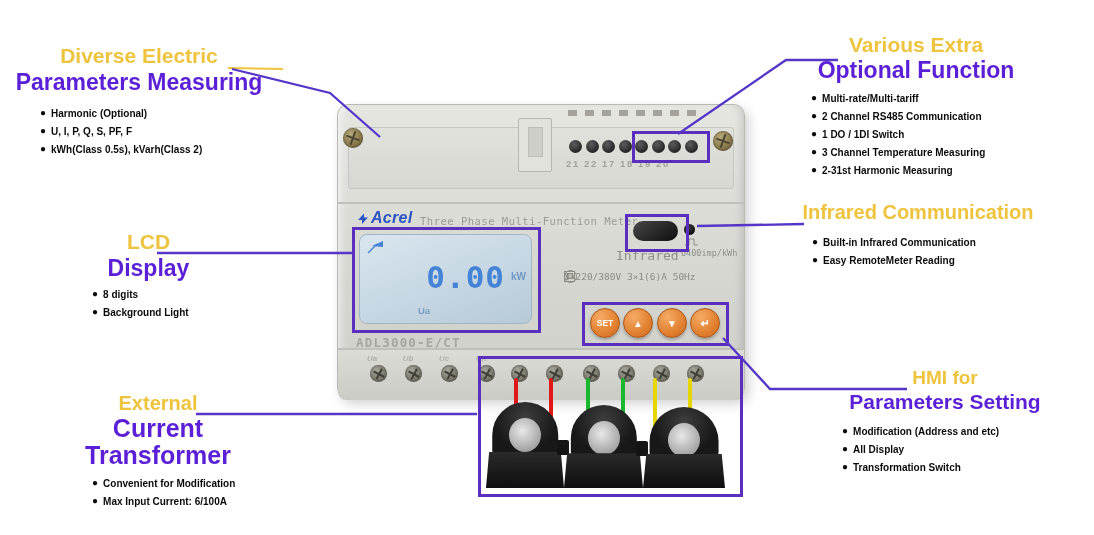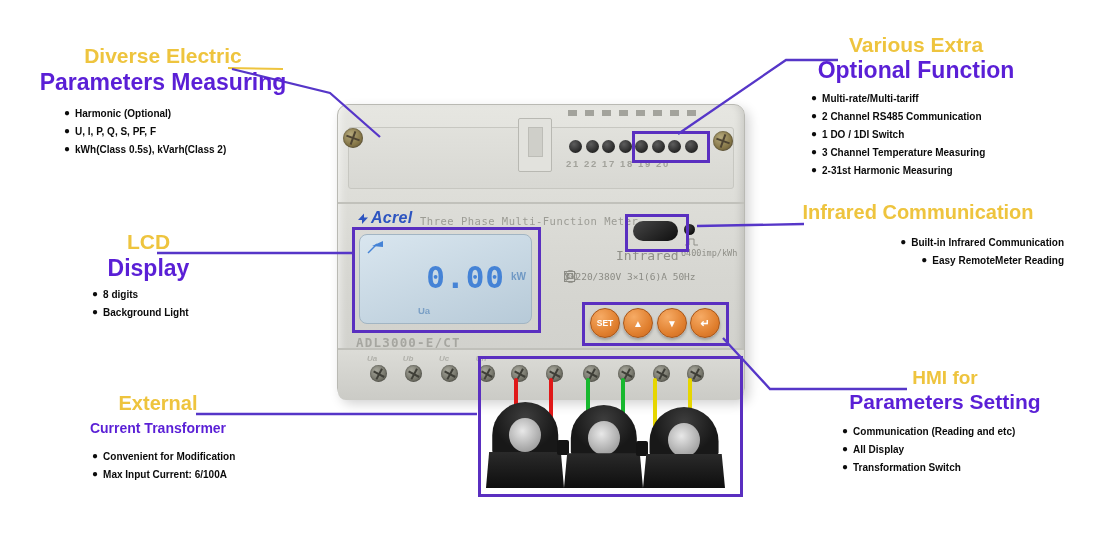--- a/index.html
+++ b/index.html
@@ -5,39 +5,39 @@
   html,body{margin:0;padding:0;background:#fff;}
   #stage{position:relative;width:1094px;height:535px;background:#ffffff;overflow:hidden;
          font-family:"Liberation Sans",sans-serif;}
   
   .ann{position:absolute;text-align:center;z-index:7;}
   .t1{font-weight:bold;color:#eec43e;}
   .t2{font-weight:bold;color:#5a1fd6;}
   .bl{list-style:none;margin:6px 0 0 0;padding:0;text-align:left;}
   .bl li{font-weight:bold;color:#0b0b0b;font-size:10px;line-height:17px;white-space:nowrap;}
   .bl li::before{content:"●";font-size:10px;margin-right:5px;vertical-align:1px;}
-  #ann-diverse{left:28px;top:43px;width:270px;}
+  #ann-diverse{left:4px;top:43px;width:270px;}
   #ann-diverse .t1{font-size:21px;line-height:25px;}
   #ann-diverse .t2{font-size:23px;line-height:28px;}
   #ann-diverse .bl{padding-left:36px;margin-top:8px;}
   #ann-extra{left:785px;top:33px;width:262px;}
   #ann-extra .t1{font-size:21px;line-height:24px;}
   #ann-extra .t2{font-size:23px;line-height:27px;}
   #ann-extra .bl{padding-left:26px;margin-top:5px;}
   #ann-lcd{left:56px;top:229px;width:185px;}
   #ann-lcd .t1{font-size:21px;line-height:25px;}
   #ann-lcd .t2{font-size:23px;line-height:28px;}
   #ann-lcd .bl{padding-left:36px;margin-top:3px;}
   #ann-infrared{left:772px;top:201px;width:292px;}
   #ann-infrared .t1{font-size:20px;line-height:23px;}
   #ann-infrared .t2{font-size:21px;line-height:26px;}
-  #ann-infrared .bl{padding-left:40px;margin-top:9px;text-align:right;}
+  #ann-infrared .bl{padding-left:40px;margin-top:9px;}
   #ann-ct{left:38px;top:392px;width:240px;}
   #ann-ct .t1{font-size:20px;line-height:23px;}
-  #ann-ct .t2{font-size:14px;line-height:27px;text-align:center;}
+  #ann-ct .t2{font-size:25px;line-height:27px;text-align:center;}
   #ann-ct .bl{padding-left:54px;margin-top:5px;}
   #ann-hmi{left:802px;top:367px;width:286px;}
   #ann-hmi .t1{font-size:19px;line-height:21px;}
   #ann-hmi .t2{font-size:21px;line-height:27px;}
   #ann-hmi .bl{padding-left:40px;margin-top:7px;}
   
   #meter{position:absolute;left:337px;top:104px;width:406px;height:293px;z-index:1;
          background:linear-gradient(#e6e6e1,#d6d6d1 60%,#cfcfca);
          border:1px solid #b9b9b3;border-radius:11px;
          box-shadow:4px 5px 12px rgba(0,0,0,.18), inset -7px 0 9px -5px rgba(0,0,0,.14), inset 7px 0 9px -5px rgba(255,255,255,.6);}
@@ -281,19 +281,19 @@
     <ul class="bl">
       <li>Convenient for Modification</li>
       <li>Max Input Current: 6/100A</li>
     </ul>
   </div>
 
   <div class="ann" id="ann-hmi">
     <div class="t1">HMI for</div>
     <div class="t2">Parameters Setting</div>
     <ul class="bl">
-      <li>Communication (Reading and etc)</li>
+      <li>Modification (Address and etc)</li>
       <li>All Display</li>
       <li>Transformation Switch</li>
     </ul>
   </div>
 
 </div>
 
 </body></html>

